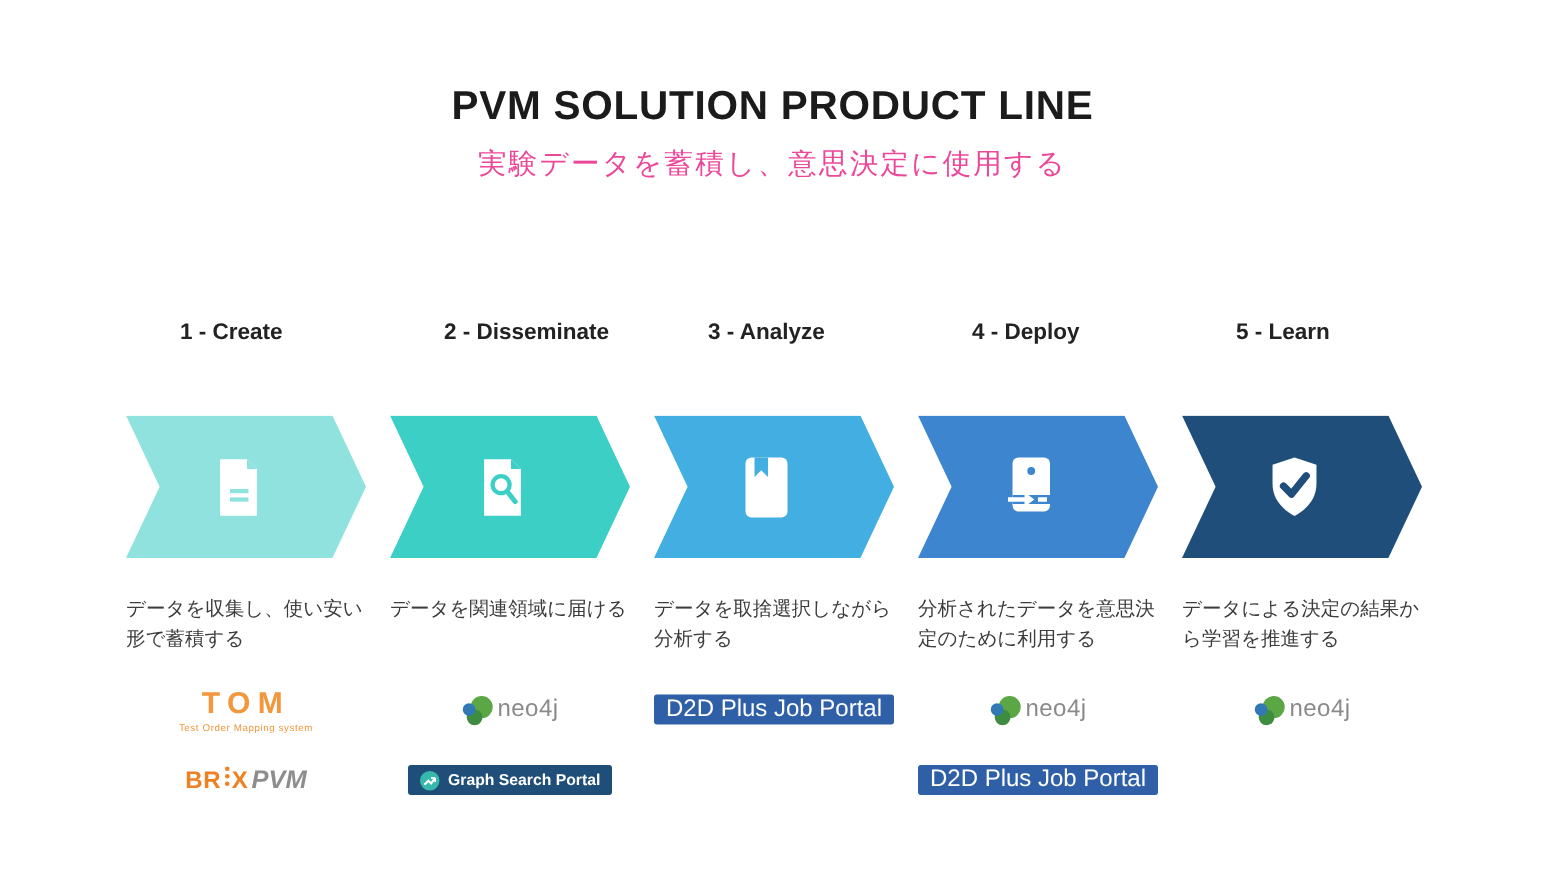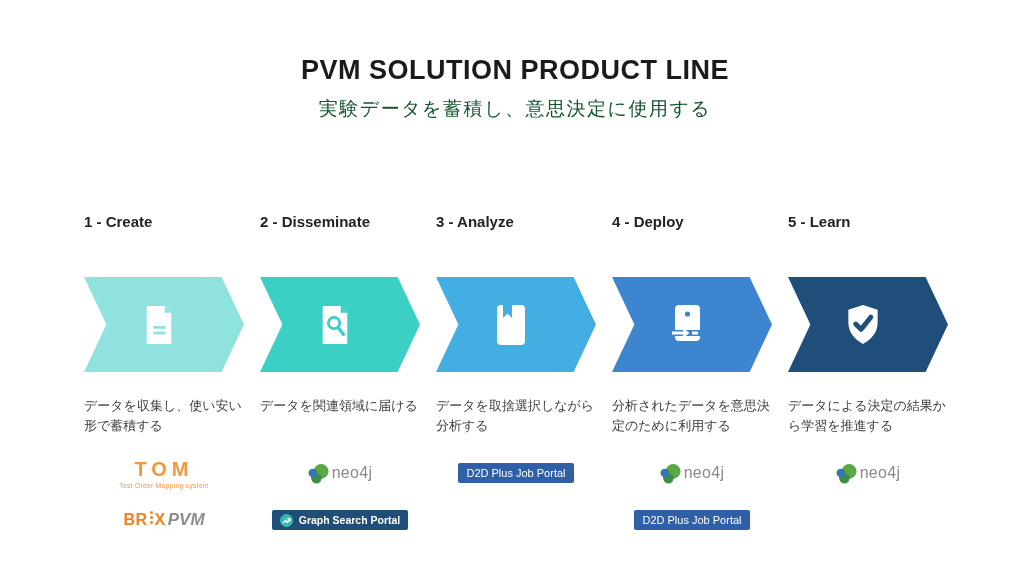--- a/index.html
+++ b/index.html
@@ -3,24 +3,24 @@
 <meta charset="utf-8">
 <style>
   * { margin:0; padding:0; box-sizing:border-box; }
   html,body { background:#fff; }
   .canvas {
     position:relative; width:1030px; height:544px; background:#ffffff;
     font-family:"Liberation Sans","DejaVu Sans",sans-serif; overflow:hidden;
   }
   .header { position:absolute; top:55px; left:0; width:100%; text-align:center; }
   .title { font-size:27px; font-weight:700; color:#1b1b1b; letter-spacing:.5px; }
-  .subtitle { margin-top:10px; font-size:19px; color:#14532d; letter-spacing:1.5px; }
+  .subtitle { margin-top:10px; font-size:19px; color:#ec4899; letter-spacing:1.5px; }
 
   .row { position:absolute; left:84px; display:grid; grid-template-columns:repeat(5,160px); column-gap:16px; }
-  .row.labels { top:213px; }
+  .row.labels { top:213px;margin-left:36px; }
   .stage-label { font-size:15px; font-weight:700; color:#222; }
 
   .row.chevrons { top:277px; }
   .chev {
     height:95px; width:160px;
     clip-path:polygon(0 0, 86% 0, 100% 50%, 86% 100%, 0 100%, 14% 50%);
     display:flex; align-items:center; justify-content:center; padding-right:10px;
   }
   .chev svg { display:block; }
 
@@ -38,21 +38,21 @@
   .brix-word { font-weight:800; font-size:16px; letter-spacing:.5px; }
   .dot-i { display:inline-block; width:3px; height:3px; border-radius:50%;
     background:currentColor; box-shadow:0 -5px 0 currentColor, 0 -10px 0 currentColor;
     margin:0 2px 1px 2px; }
   .brix-suffix { font-size:17px; font-style:italic; color:#8d8d8d; margin-left:2px; font-weight:600; }
 
   .neo4j { display:flex; align-items:center; column-gap:3px; }
   .neo-text { font-size:16px; color:#8a8a8a; letter-spacing:.3px; }
 
   .badge { display:flex; align-items:center; padding:0 8px; height:20px; border-radius:2px; }
-  .badge span.badge-text { color:#fff; font-size:11px; white-space:nowrap; }
+  .badge span.badge-text { color:#fff; font-size:16px; white-space:nowrap; }
   .gsp span.badge-text { font-weight:700; font-size:10.5px; }
   .gsp-icon { width:13px; height:13px; border-radius:50%; margin-right:6px;
     display:flex; align-items:center; justify-content:center; }
 
   .dbrix { display:flex; align-items:baseline; }
   .dbrix-prefix { font-size:13px; font-style:italic; color:#8d8d8d; margin-right:2px; }
 </style>
 </head>
 <body>
 

